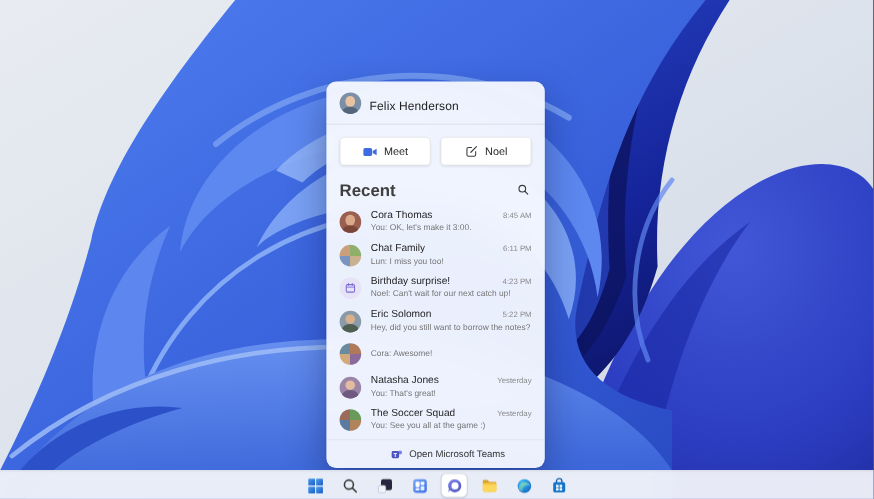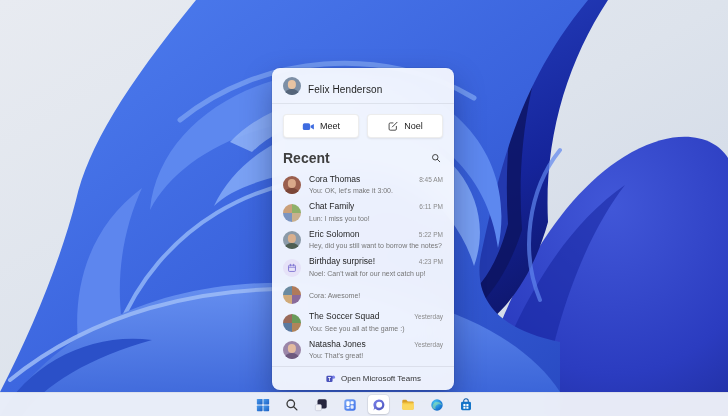--- a/index.html
+++ b/index.html
@@ -183,74 +183,74 @@
         <div class="row-text">
           <div class="row-top">
             <span class="row-name">Chat Family</span>
             <span class="row-time">6:11 PM</span>
           </div>
           <div class="row-preview">Lun: I miss you too!</div>
         </div>
       </div>
 
       <div class="chat-row">
-        <div class="avatar photo av-eric"></div>
-        <div class="row-text">
-          <div class="row-top">
-            <span class="row-name">Eric Solomon</span>
-            <span class="row-time">5:22 PM</span>
-          </div>
-          <div class="row-preview">Hey, did you still want to borrow the notes?</div>
-        </div>
-      </div>
-
-      <div class="chat-row">
         <div class="avatar av-cal">
           <svg width="10" height="10" viewBox="0 0 16 16">
             <rect x="2.5" y="3.5" width="11" height="10" rx="1.6" fill="none" stroke="#7a6fd0" stroke-width="1.4"></rect>
             <line x1="2.5" y1="6.8" x2="13.5" y2="6.8" stroke="#7a6fd0" stroke-width="1.2"></line>
             <line x1="5.5" y1="2" x2="5.5" y2="4.6" stroke="#7a6fd0" stroke-width="1.3" stroke-linecap="round"></line>
             <line x1="10.5" y1="2" x2="10.5" y2="4.6" stroke="#7a6fd0" stroke-width="1.3" stroke-linecap="round"></line>
           </svg>
         </div>
         <div class="row-text">
           <div class="row-top">
             <span class="row-name">Birthday surprise!</span>
             <span class="row-time">4:23 PM</span>
           </div>
           <div class="row-preview">Noel: Can't wait for our next catch up!</div>
         </div>
       </div>
 
       <div class="chat-row">
+        <div class="avatar photo av-eric"></div>
+        <div class="row-text">
+          <div class="row-top">
+            <span class="row-name">Eric Solomon</span>
+            <span class="row-time">5:22 PM</span>
+          </div>
+          <div class="row-preview">Hey, did you still want to borrow the notes?</div>
+        </div>
+      </div>
+
+      <div class="chat-row">
         <div class="avatar av-happy"></div>
         <div class="row-text">
           <div class="row-preview">Cora: Awesome!</div>
+        </div>
+      </div>
+
+      <div class="chat-row">
+        <div class="avatar photo av-natasha"></div>
+        <div class="row-text">
+          <div class="row-top">
+            <span class="row-name">Natasha Jones</span>
+            <span class="row-time">Yesterday</span>
+          </div>
+          <div class="row-preview">You: That's great!</div>
         </div>
       </div>
 
       <div class="chat-row">
         <div class="avatar av-soccer"></div>
         <div class="row-text">
           <div class="row-top">
             <span class="row-name">The Soccer Squad</span>
             <span class="row-time">Yesterday</span>
           </div>
           <div class="row-preview">You: See you all at the game :)</div>
-        </div>
-      </div>
-
-      <div class="chat-row">
-        <div class="avatar photo av-natasha"></div>
-        <div class="row-text">
-          <div class="row-top">
-            <span class="row-name">Natasha Jones</span>
-            <span class="row-time">Yesterday</span>
-          </div>
-          <div class="row-preview">You: That's great!</div>
         </div>
       </div>
 
     </div>
 
     <div class="panel-footer">
       <svg width="11" height="11" viewBox="0 0 16 16">
         <circle cx="12.2" cy="6" r="2.4" fill="#7b83eb"></circle>
         <rect x="2" y="4" width="9" height="9" rx="1.8" fill="#4b53bc"></rect>
         <text x="6.5" y="11" font-size="7" font-family="Liberation Sans, sans-serif" font-weight="bold" fill="#ffffff" text-anchor="middle">T</text>

